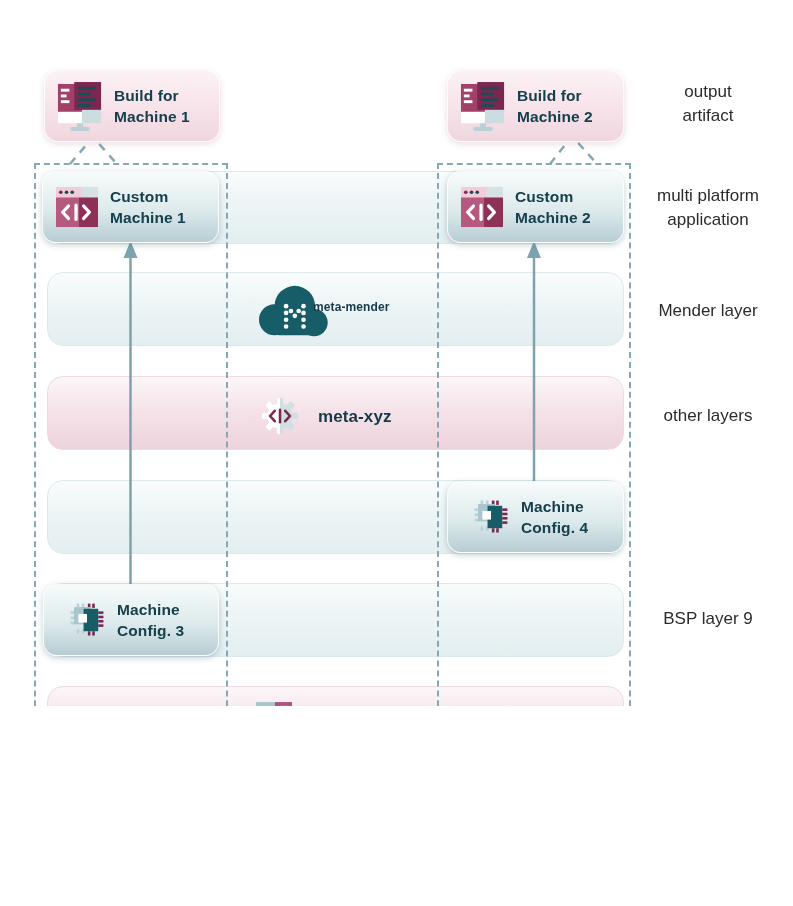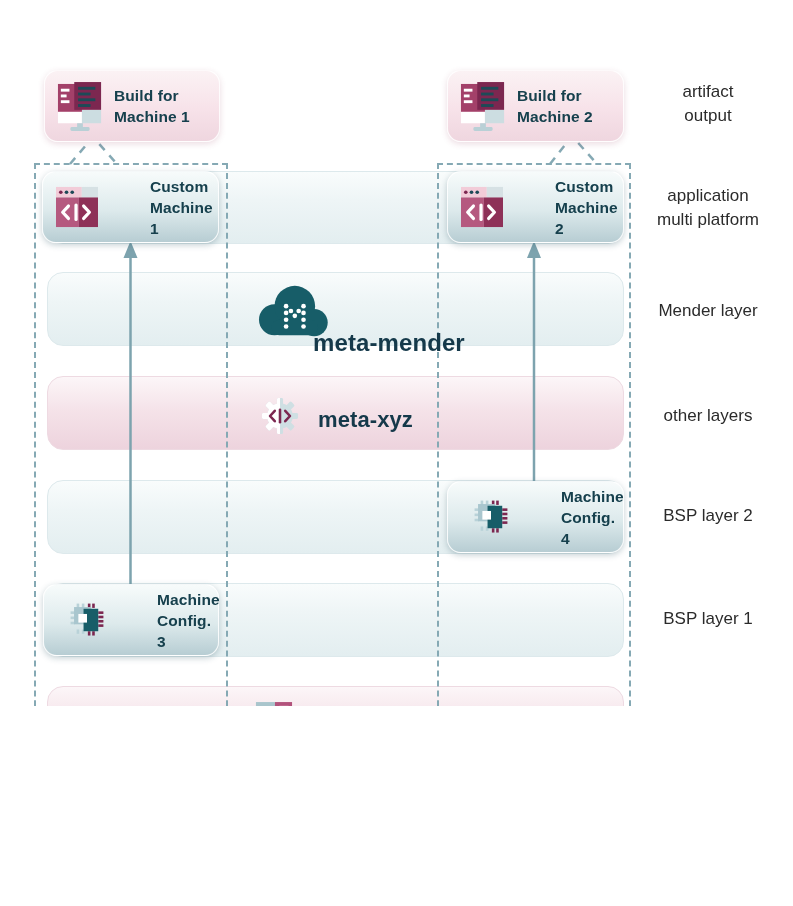--- a/index.html
+++ b/index.html
@@ -19,29 +19,28 @@
   .box{position:absolute;height:70px;border-radius:14px;display:flex;align-items:center;z-index:4;}
   .box.pinkbox{
     background:linear-gradient(180deg,#fbf2f4 0%,#f7e2e9 55%,#efd6df 100%);
     border:1px solid rgba(255,255,255,.85);
     box-shadow:0 2px 6px rgba(150,60,95,.18);
   }
   .box.tealbox{
     background:linear-gradient(180deg,#f7fbfb 0%,#ddeaec 55%,#b7cdd3 100%);
     border:1px solid rgba(255,255,255,.85);
     box-shadow:0 2px 6px rgba(35,80,95,.28);
-    gap:40px;
   }
   .box .icon{margin-left:12px;flex:0 0 auto;}
   .box.config .icon{margin-left:24px;}
   .box-label{margin-left:11px;font-weight:bold;font-size:15.5px;line-height:21px;color:#16404d;letter-spacing:.1px;}
   
   .mid-label{position:absolute;z-index:5;font-weight:bold;color:#15394a;letter-spacing:.1px;}
-  .mid-label.lg{font-size:24px;margin-top:29px;}
-  .mid-label.md{font-size:22px;}
+  .mid-label.lg{font-size:12px;}
+  .mid-label.md{font-size:17px;}
   svg.pos{position:absolute;z-index:4;}
   
   .side-label{position:absolute;left:628px;width:160px;text-align:center;z-index:5;
     font-size:17px;line-height:24px;color:#2b2b2b;font-weight:400;}
 </style>
 </head>
 <body>
 
 <div class="canvas">
 
@@ -289,25 +288,24 @@
       <rect x="1" y="31" width="20" height="12" fill="#a9c5cc"></rect>
       <rect x="21" y="31" width="18" height="12" fill="#c05a85"></rect>
       <rect x="25" y="35" width="11" height="4" rx="1" fill="#ecb9cf"></rect>
       <circle cx="5.5" cy="37" r="1.6" fill="#7c2750"></circle>
         <circle cx="10.5" cy="37" r="1.6" fill="#1d4a57"></circle>
     </g>
   </svg>
   <div class="mid-label lg" style="left:326px;top:711px">Poky</div>
 
   <div class="side-label" style="top:80px">
+    <div>output</div>
     <div>artifact</div>
-    <div>output</div>
   </div>
   <div class="side-label" style="top:184px">
+    <div>multi platform</div>
     <div>application</div>
-    <div>multi platform</div>
   </div>
   <div class="side-label" style="top:299px">Mender layer</div>
   <div class="side-label" style="top:404px">other layers</div>
-  <div class="side-label" style="top:504px">BSP layer 2</div>
-  <div class="side-label" style="top:607px">BSP layer 1</div>
+  <div class="side-label" style="top:607px">BSP layer 9</div>
 
 </div>
 
 </body></html>

